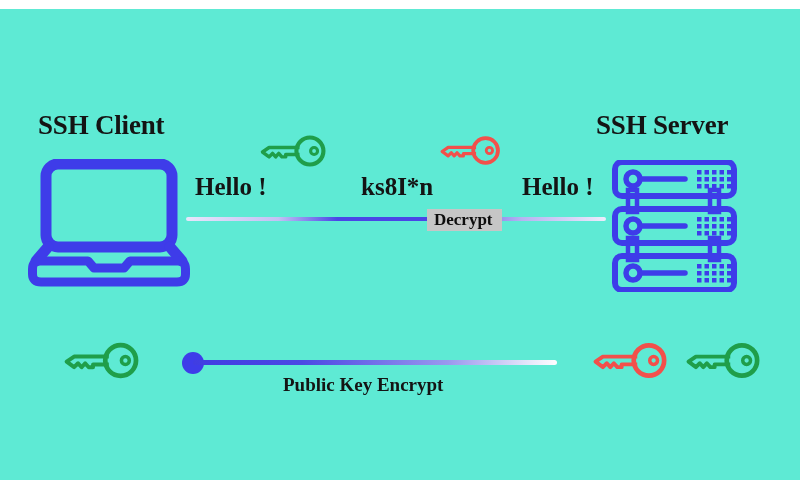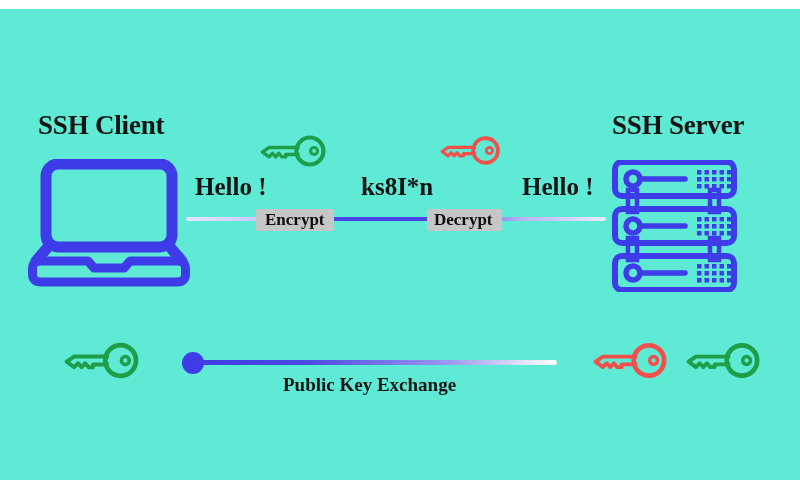--- a/index.html
+++ b/index.html
@@ -3,21 +3,21 @@
 <meta charset="utf-8">
 <style>
   html,body{margin:0;padding:0;}
   .canvas{
     position:relative;width:800px;height:480px;background:#5eead4;overflow:hidden;
     font-family:Liberation Serif, serif;color:var(--text);margin-top:9px;
   }
   .abs{position:absolute;}
   .title{font-size:27px;font-weight:700;letter-spacing:-0.2px;color:var(--text);margin:0;}
   .client-title{left:38px;top:101px;}
-  .server-title{left:612px;top:101px;}
+  .server-title{left:596px;top:101px;}
 
   .laptop{left:28px;top:150px;width:162px;height:128px;color:var(--blue);}
   .server{left:612px;top:151px;width:125px;height:132px;color:var(--blue);}
 
   .top-line{
     left:186px;top:208px;width:420px;height:4px;border-radius:2px;
     background:linear-gradient(90deg,#e7e6fb 0%,#c3c1f4 22%,#4a46e6 36%,#4a46e6 62%,#b6b4f1 80%,#edecfc 100%);
   }
   .bottom-line{
     left:193px;top:351px;width:364px;height:5px;border-radius:3px;
@@ -157,29 +157,28 @@
       <use href="#key-shape"></use>
     </svg>
   <svg class="abs key key-red key-red-top" viewBox="0 0 100 52">
       <use href="#key-shape"></use>
     </svg>
 
   <div class="abs msg hello-left">Hello !</div>
   <div class="abs msg ciphertext">ks8I*n</div>
   <div class="abs msg hello-right">Hello !</div>
 
-  <div class="abs tag encrypt">Encrypt</div>
   <div class="abs tag decrypt">Decrypt</div>
 
   <svg class="abs key key-green key-green-bl" viewBox="0 0 100 52">
       <use href="#key-shape"></use>
     </svg>
   <div class="abs dot"></div>
   <div class="abs bottom-line"></div>
-  <div class="abs exchange-label">Public Key Exchange</div>
+  <div class="abs exchange-label">Public Key Encrypt</div>
   <svg class="abs key key-red key-red-br" viewBox="0 0 100 52">
       <use href="#key-shape"></use>
     </svg>
   <svg class="abs key key-green key-green-br" viewBox="0 0 100 52">
       <use href="#key-shape"></use>
     </svg>
 
 </div>
 
 </body></html>

